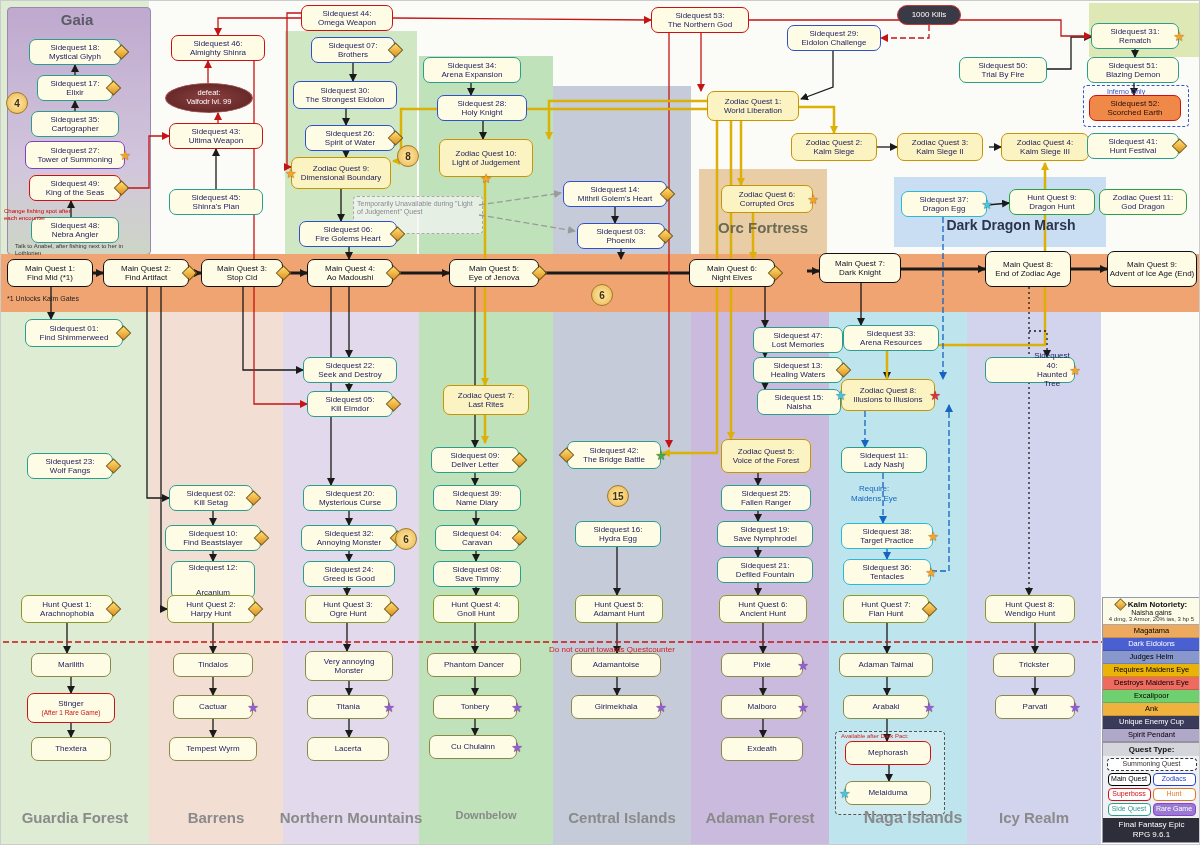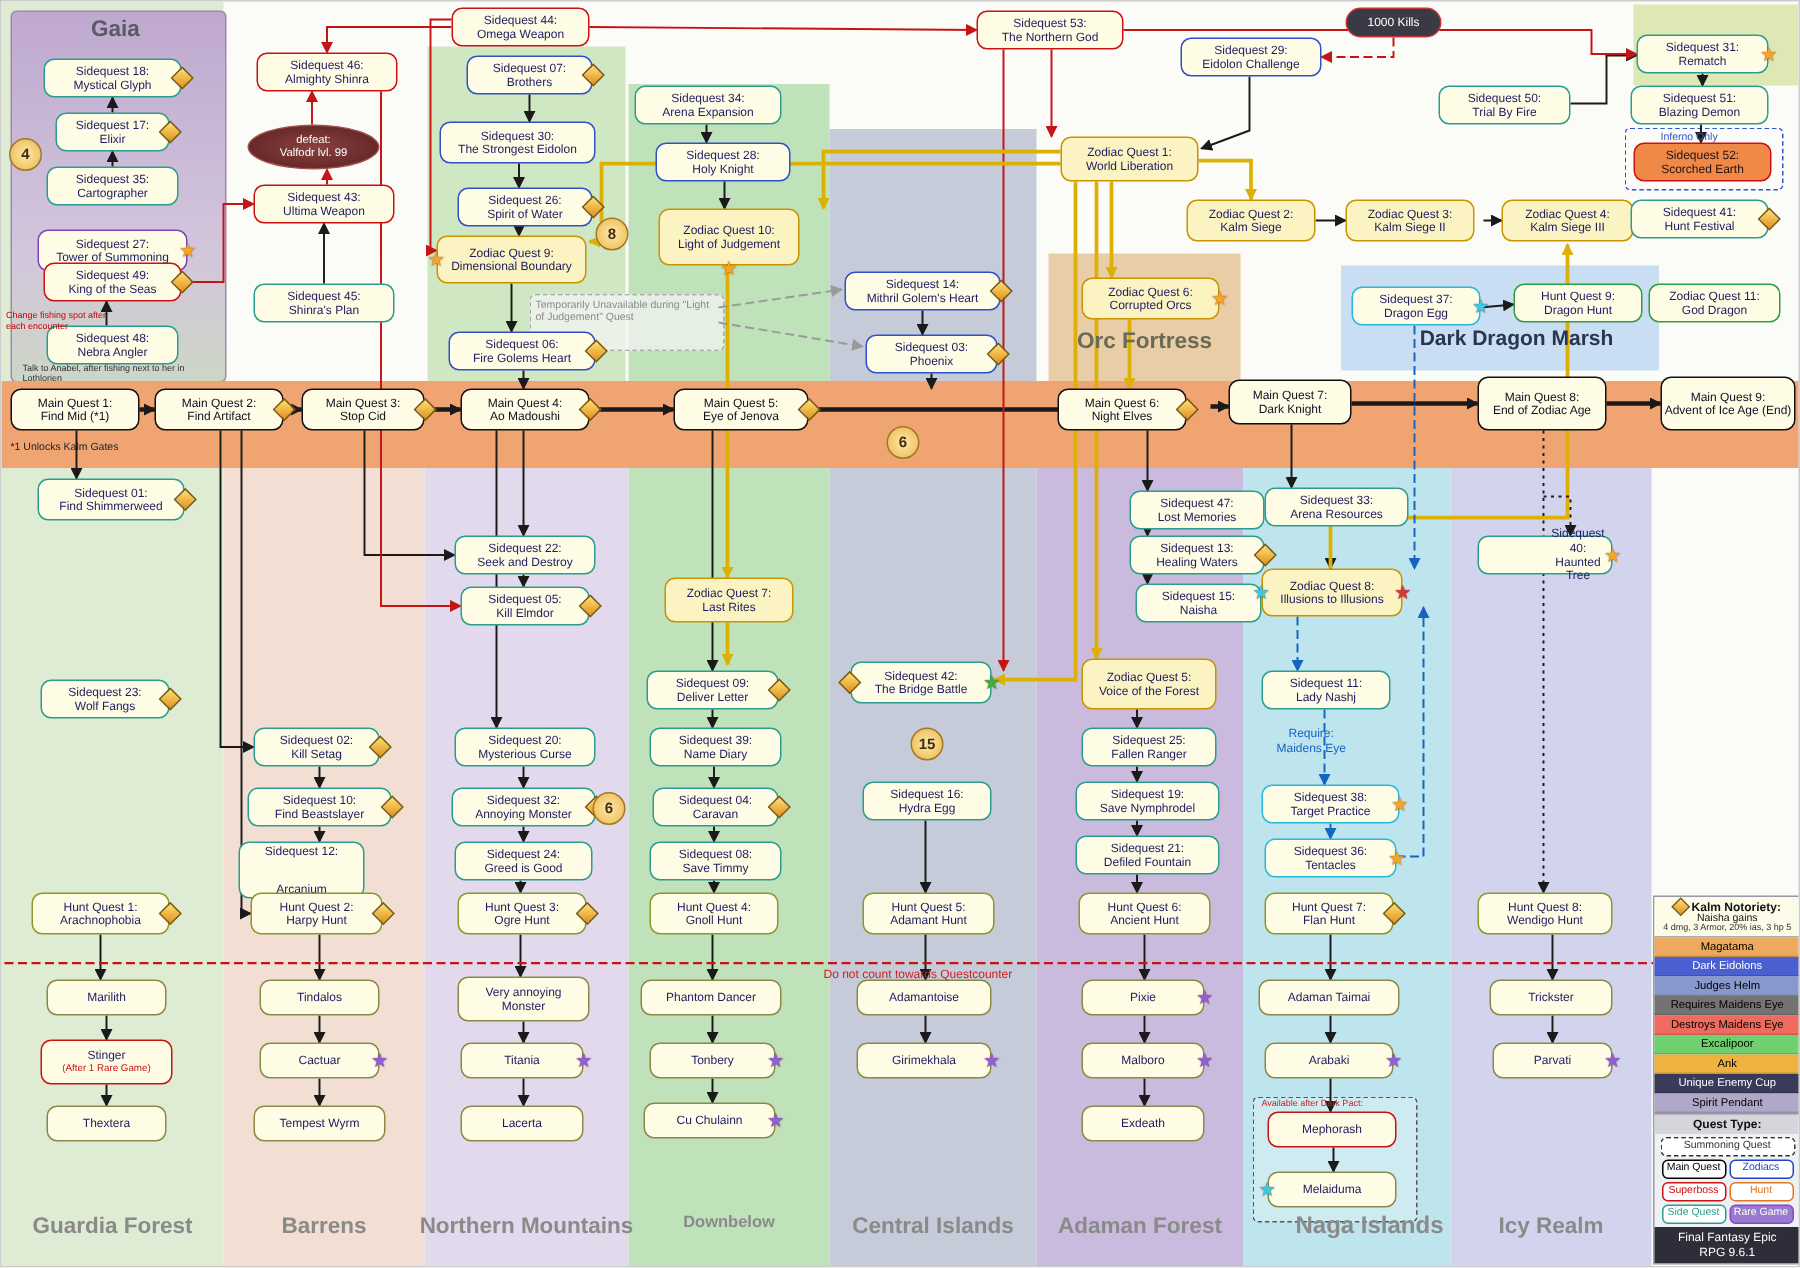--- a/index.html
+++ b/index.html
@@ -211,21 +211,21 @@
   <div id="legend">
     <div class="lg-kalm">
       <div class="lg-kalm-title"><span class="ic-diamond-inline"></span><span>Kalm Notoriety:</span></div>
       <div class="lg-kalm-l1">Naisha gains</div>
       <div class="lg-kalm-l2">4 dmg, 3 Armor, 20% ias, 3 hp 5</div>
     </div>
     <div id="lg-items">
         <div class="lg-item" style="background: rgb(237, 169, 94); color: rgb(0, 0, 0);">Magatama</div>
         <div class="lg-item" style="background: rgb(74, 95, 208); color: rgb(255, 255, 255);">Dark Eidolons</div>
         <div class="lg-item" style="background: rgb(136, 152, 204); color: rgb(0, 0, 0);">Judges Helm</div>
-        <div class="lg-item" style="background: #737373; color: rgb(0, 0, 0);">Requires Maidens Eye</div>
+        <div class="lg-item" style="background: #eab308; color: rgb(0, 0, 0);">Requires Maidens Eye</div>
         <div class="lg-item" style="background: rgb(239, 106, 95); color: rgb(0, 0, 0);">Destroys Maidens Eye</div>
         <div class="lg-item" style="background: rgb(111, 208, 111); color: rgb(0, 0, 0);">Excalipoor</div>
         <div class="lg-item" style="background: rgb(239, 178, 63); color: rgb(0, 0, 0);">Ank</div>
         <div class="lg-item" style="background: rgb(58, 58, 90); color: rgb(255, 255, 255);">Unique Enemy Cup</div>
         <div class="lg-item" style="background: rgb(176, 168, 200); color: rgb(0, 0, 0);">Spirit Pendant</div>
       </div>
     <div class="lg-qt-title">Quest Type:</div>
     <div id="lg-types"><div class="lg-type full" style="border-color: rgb(51, 51, 51); border-style: dashed; color: rgb(51, 51, 51);">Summoning Quest</div><div class="lg-type half" style="border-color: rgb(0, 0, 0); border-style: solid; color: rgb(0, 0, 0);">Main Quest</div><div class="lg-type half" style="border-color: rgb(34, 68, 204); border-style: solid; color: rgb(34, 68, 204);">Zodiacs</div><div class="lg-type half" style="border-color: rgb(204, 17, 17); border-style: solid; color: rgb(204, 17, 17);">Superboss</div><div class="lg-type half" style="border-color: rgb(224, 120, 32); border-style: solid; color: rgb(224, 120, 32);">Hunt</div><div class="lg-type half" style="border-color: rgb(42, 157, 143); border-style: solid; color: rgb(42, 157, 143);">Side Quest</div><div class="lg-type half" style="border-color: rgb(136, 68, 204); border-style: solid; background: rgb(154, 122, 208); color: rgb(255, 255, 255);">Rare Game</div></div>
     <div class="lg-footer">
       <div>Final Fantasy Epic</div>
@@ -247,21 +247,21 @@
     </div>
     <div class="node n-side" style="left: 36px; top: 74px; width: 76px; height: 26px;">
       <div class="l1">Sidequest 17:</div>
       <div class="l2">Elixir</div>
       <span class="ic ic-diamond p-r"></span>
     </div>
     <div class="node n-side" style="left: 30px; top: 110px; width: 88px; height: 26px;">
       <div class="l1">Sidequest 35:</div>
       <div class="l2">Cartographer</div>
     </div>
-    <div class="node n-purp" style="left: 24px; top: 140px; width: 100px; height: 28px; margin-top: 12px;">
+    <div class="node n-purp" style="left: 24px; top: 140px; width: 100px; height: 28px;">
       <div class="l1">Sidequest 27:</div>
       <div class="l2">Tower of Summoning</div>
       <span class="ic ic-star star-orange p-r">★</span>
     </div>
     <div class="node n-boss" style="left: 28px; top: 174px; width: 92px; height: 26px;">
       <div class="l1">Sidequest 49:</div>
       <div class="l2">King of the Seas</div>
       <span class="ic ic-diamond p-r"></span>
     </div>
     <div class="node n-side" style="left: 30px; top: 216px; width: 88px; height: 26px;">
@@ -419,21 +419,21 @@
     <div class="node n-main" style="left: 306px; top: 258px; width: 86px; height: 28px;">
       <div class="l1">Main Quest 4:</div>
       <div class="l2">Ao Madoushi</div>
       <span class="ic ic-diamond p-r"></span>
     </div>
     <div class="node n-main" style="left: 448px; top: 258px; width: 90px; height: 28px;">
       <div class="l1">Main Quest 5:</div>
       <div class="l2">Eye of Jenova</div>
       <span class="ic ic-diamond p-r"></span>
     </div>
-    <div class="node n-main" style="left: 704px; top: 258px; width: 86px; height: 28px;">
+    <div class="node n-main" style="left: 688px; top: 258px; width: 86px; height: 28px;">
       <div class="l1">Main Quest 6:</div>
       <div class="l2">Night Elves</div>
       <span class="ic ic-diamond p-r"></span>
     </div>
     <div class="node n-main" style="left: 818px; top: 252px; width: 82px; height: 30px;">
       <div class="l1">Main Quest 7:</div>
       <div class="l2">Dark Knight</div>
     </div>
     <div class="node n-main" style="left: 984px; top: 250px; width: 86px; height: 36px;">
       <div class="l1">Main Quest 8:</div>
@@ -521,21 +521,21 @@
     <div class="node n-side" style="left: 164px; top: 524px; width: 96px; height: 26px; align-items: center;">
       <div class="l1">Sidequest 10:</div>
       <div class="l2">Find Beastslayer</div>
       <span class="ic ic-diamond p-r"></span>
     </div>
     <div class="node n-side" style="left: 300px; top: 524px; width: 96px; height: 26px;">
       <div class="l1">Sidequest 32:</div>
       <div class="l2">Annoying Monster</div>
       <span class="ic ic-diamond p-r"></span>
     </div>
-    <div class="node n-side" style="left: 158px; top: 560px; width: 84px; height: 38px; gap: 16px;">
+    <div class="node n-side" style="left: 170px; top: 560px; width: 84px; height: 38px; gap: 16px;">
       <div class="l1">Sidequest 12:</div>
       <div class="l2">Arcanium</div>
     </div>
     <div class="node n-side" style="left: 302px; top: 560px; width: 92px; height: 26px;">
       <div class="l1">Sidequest 24:</div>
       <div class="l2">Greed is Good</div>
     </div>
     <div class="node n-side" style="left: 432px; top: 484px; width: 88px; height: 26px;">
       <div class="l1">Sidequest 39:</div>
       <div class="l2">Name Diary</div>

